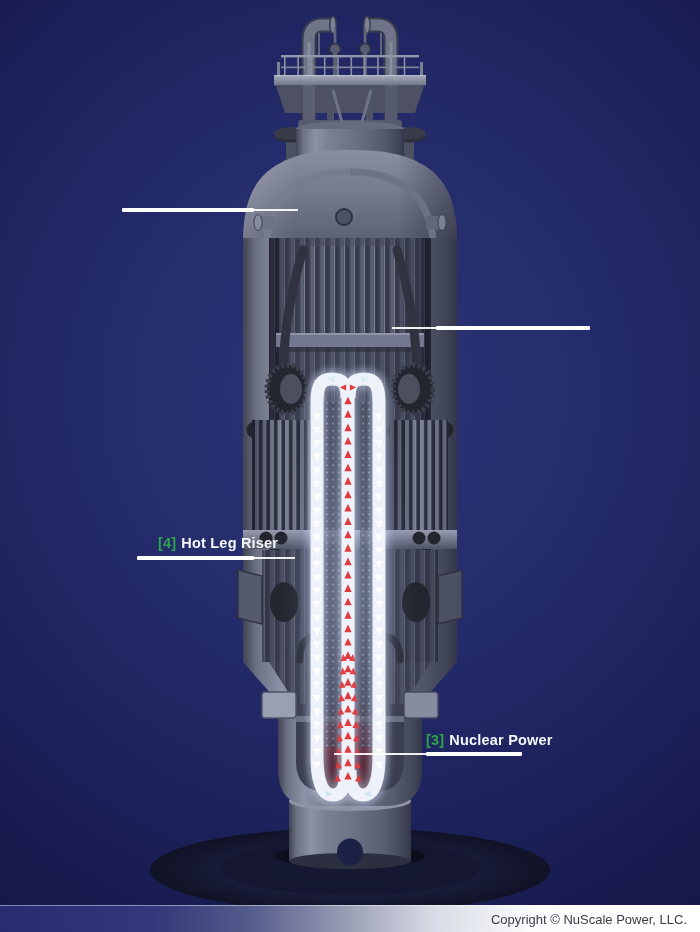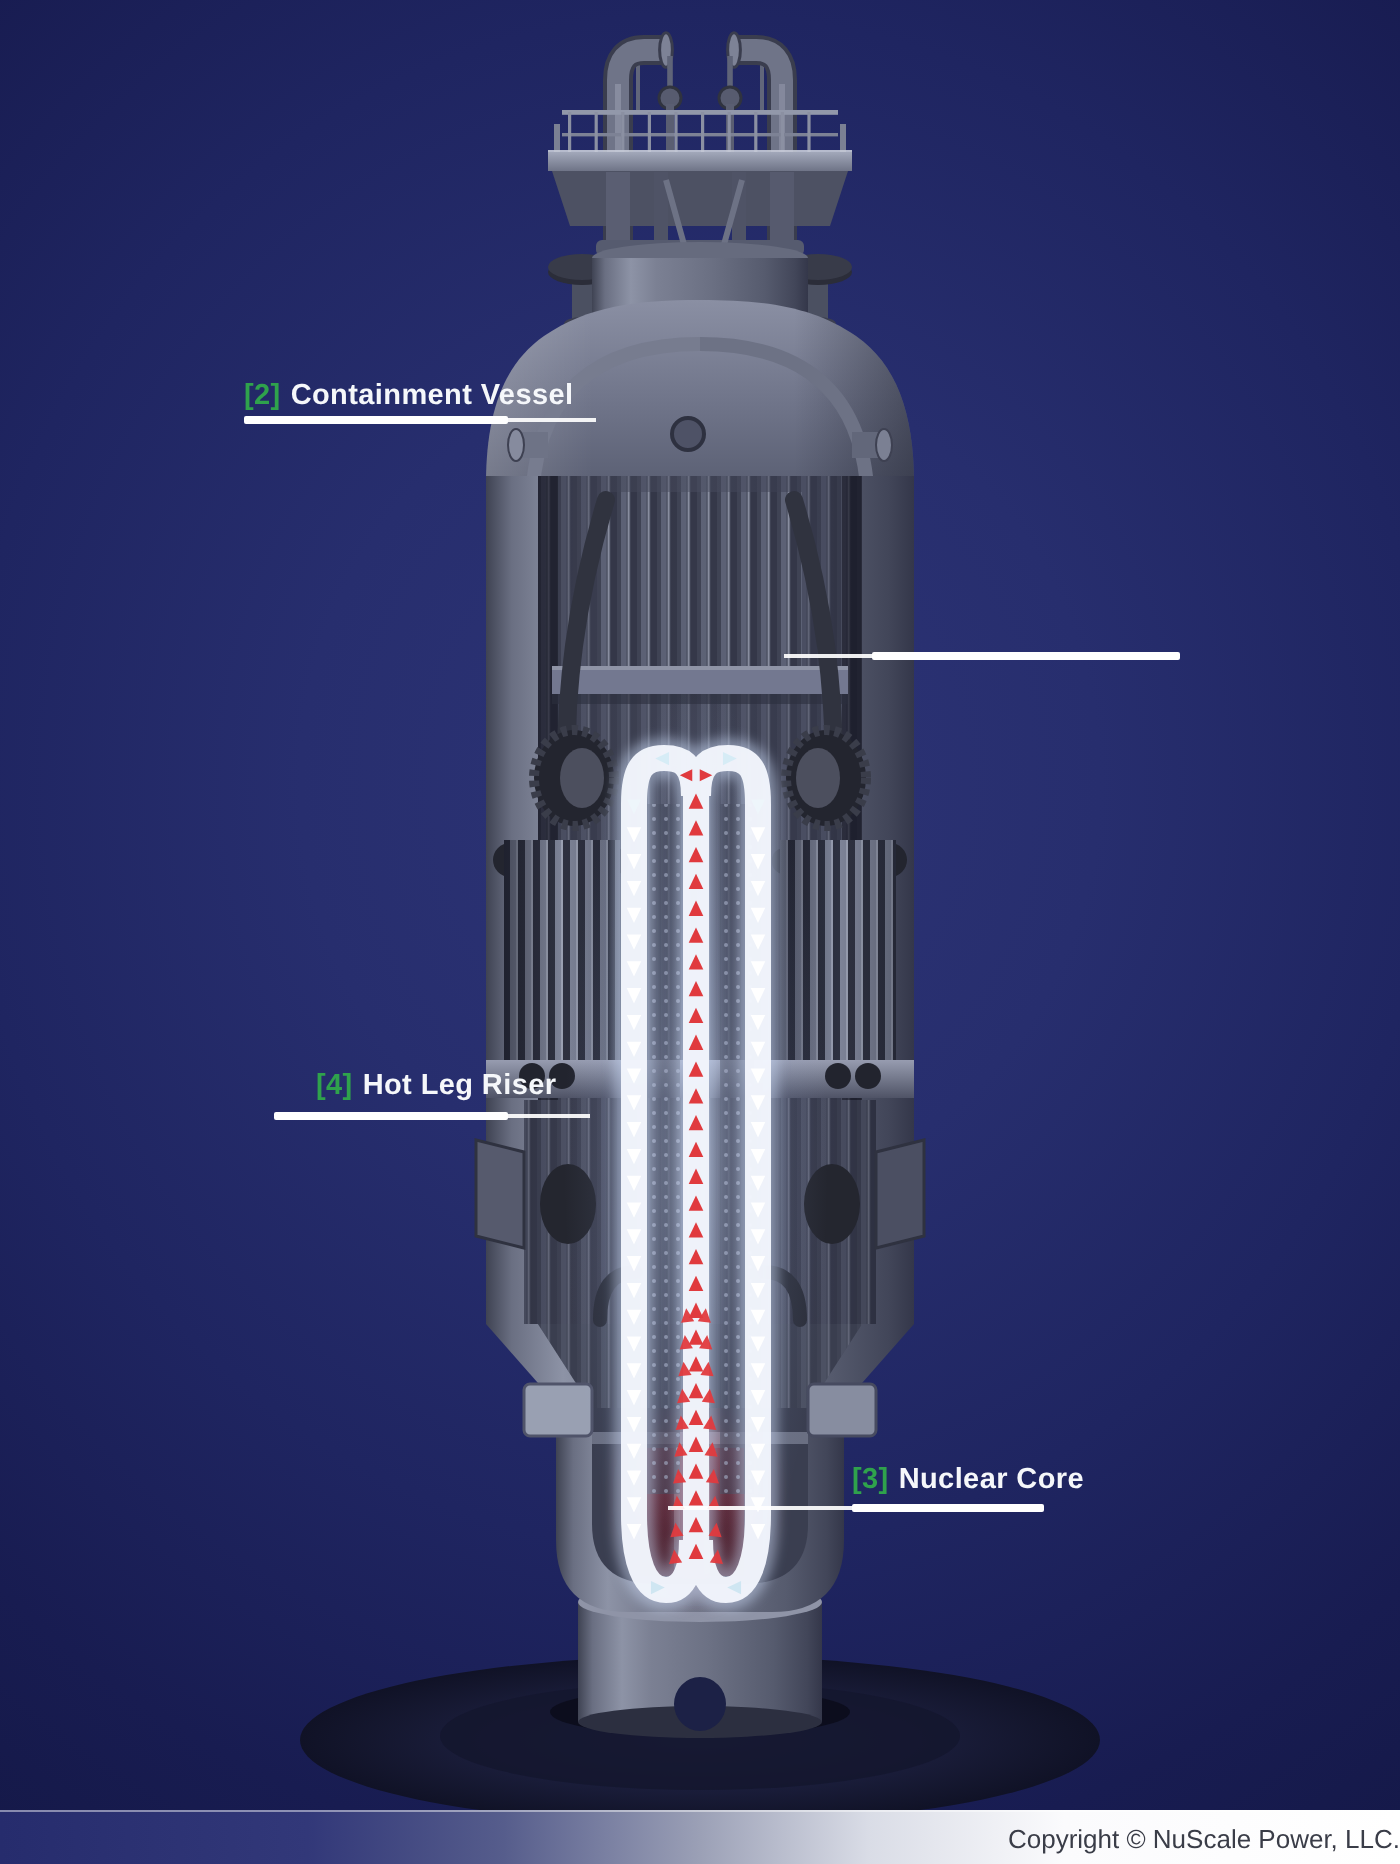--- a/index.html
+++ b/index.html
@@ -17,21 +17,21 @@
   }
   .callout .num{color:#2fa24c;margin-right:5px;}
   .cbar{position:absolute;height:3.6px;background:#ffffff;border-radius:1px;}
   .cptr{position:absolute;height:1.5px;background:rgba(255,255,255,.92);}
   .footer{
     position:absolute;left:0;bottom:0;width:700px;height:27px;box-sizing:border-box;
     background:linear-gradient(90deg,#262c6d 0%,#323879 22%,#565d8c 36%,
       #9ba0b6 50%,#d9dce6 62%,#fbfbfd 76%,#ffffff 100%);
     border-top:1px solid rgba(255,255,255,.45);
     display:flex;align-items:center;justify-content:flex-end;
-    color:#3a3d48;font-size:13px;
+    padding-right:13px;color:#3a3d48;font-size:13px;
   }
 </style>
 </head>
 <body>
 
 <div class="stage">
 
 <svg id="reactor-svg" width="700" height="932" viewBox="0 0 700 932">
   <defs>
     <linearGradient id="gBody" x1="0" y1="0" x2="1" y2="0">
@@ -402,37 +402,34 @@
           <polygon points="0,-3.9 3.31,3.04 -3.31,3.04" transform="translate(338.14 765.1999999999998) rotate(-6)" fill="#e03a3e" opacity="0.95"></polygon>
           <polygon points="0,-3.9 3.31,3.04 -3.31,3.04" transform="translate(357.86 765.1999999999998) rotate(6)" fill="#e03a3e" opacity="0.95"></polygon>
           <polygon points="0,-3.9 3.31,3.04 -3.31,3.04" transform="translate(337.47 778.5999999999998) rotate(-6)" fill="#e03a3e" opacity="0.95"></polygon>
           <polygon points="0,-3.9 3.31,3.04 -3.31,3.04" transform="translate(358.53 778.5999999999998) rotate(6)" fill="#e03a3e" opacity="0.95"></polygon>
           <polygon points="0,-3.5 2.98,2.73 -2.98,2.73" transform="translate(343.4 387.6) rotate(-90)" fill="#e03a3e" opacity="1"></polygon>
           <polygon points="0,-3.5 2.98,2.73 -2.98,2.73" transform="translate(352.6 387.6) rotate(90)" fill="#e03a3e" opacity="1"></polygon>
         </g>
   </g>
 </svg>
 
-<div class="callout" style="left:122px;top:189px;">
-  <span class="num">[2]</span><span class="cname">Containment Vessel</span>
-</div>
 <div class="cbar" style="left:122px;top:208px;width:132px;"></div>
 <div class="cptr" style="left:254px;top:209px;width:44px;"></div>
 
 <div class="cbar" style="left:436px;top:326px;width:154px;"></div>
 <div class="cptr" style="left:392px;top:327px;width:44px;"></div>
 
 <div class="callout" style="left:138px;top:534px;margin-left:20px;">
   <span class="num">[4]</span><span class="cname">Hot Leg Riser</span>
 </div>
 <div class="cbar" style="left:137px;top:556px;width:117px;"></div>
 <div class="cptr" style="left:254px;top:557px;width:41px;"></div>
 
 <div class="callout" style="left:426px;top:731px;">
-  <span class="num">[3]</span><span class="cname">Nuclear Core</span>
+  <span class="num">[3]</span><span class="cname">Nuclear Power</span>
 </div>
 <div class="cbar" style="left:426px;top:752px;width:96px;"></div>
 <div class="cptr" style="left:334px;top:753px;width:92px;"></div>
 
 <div class="footer">
   <span>Copyright © NuScale Power, LLC.</span>
 </div>
 
 </div>
 

